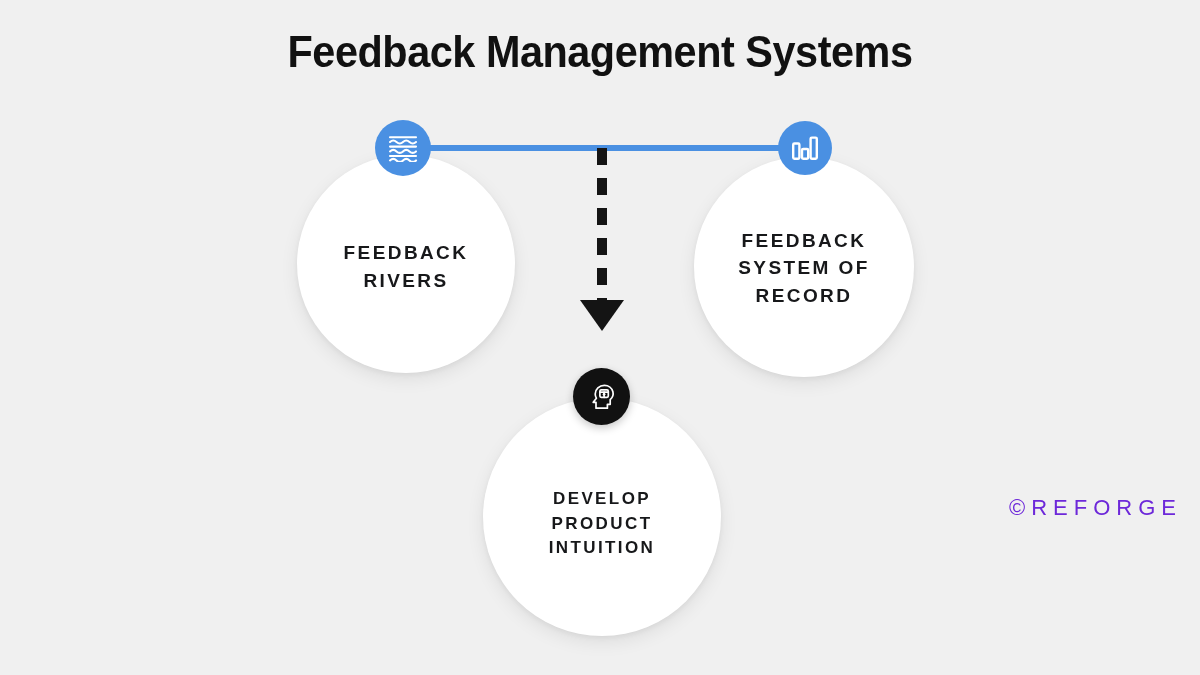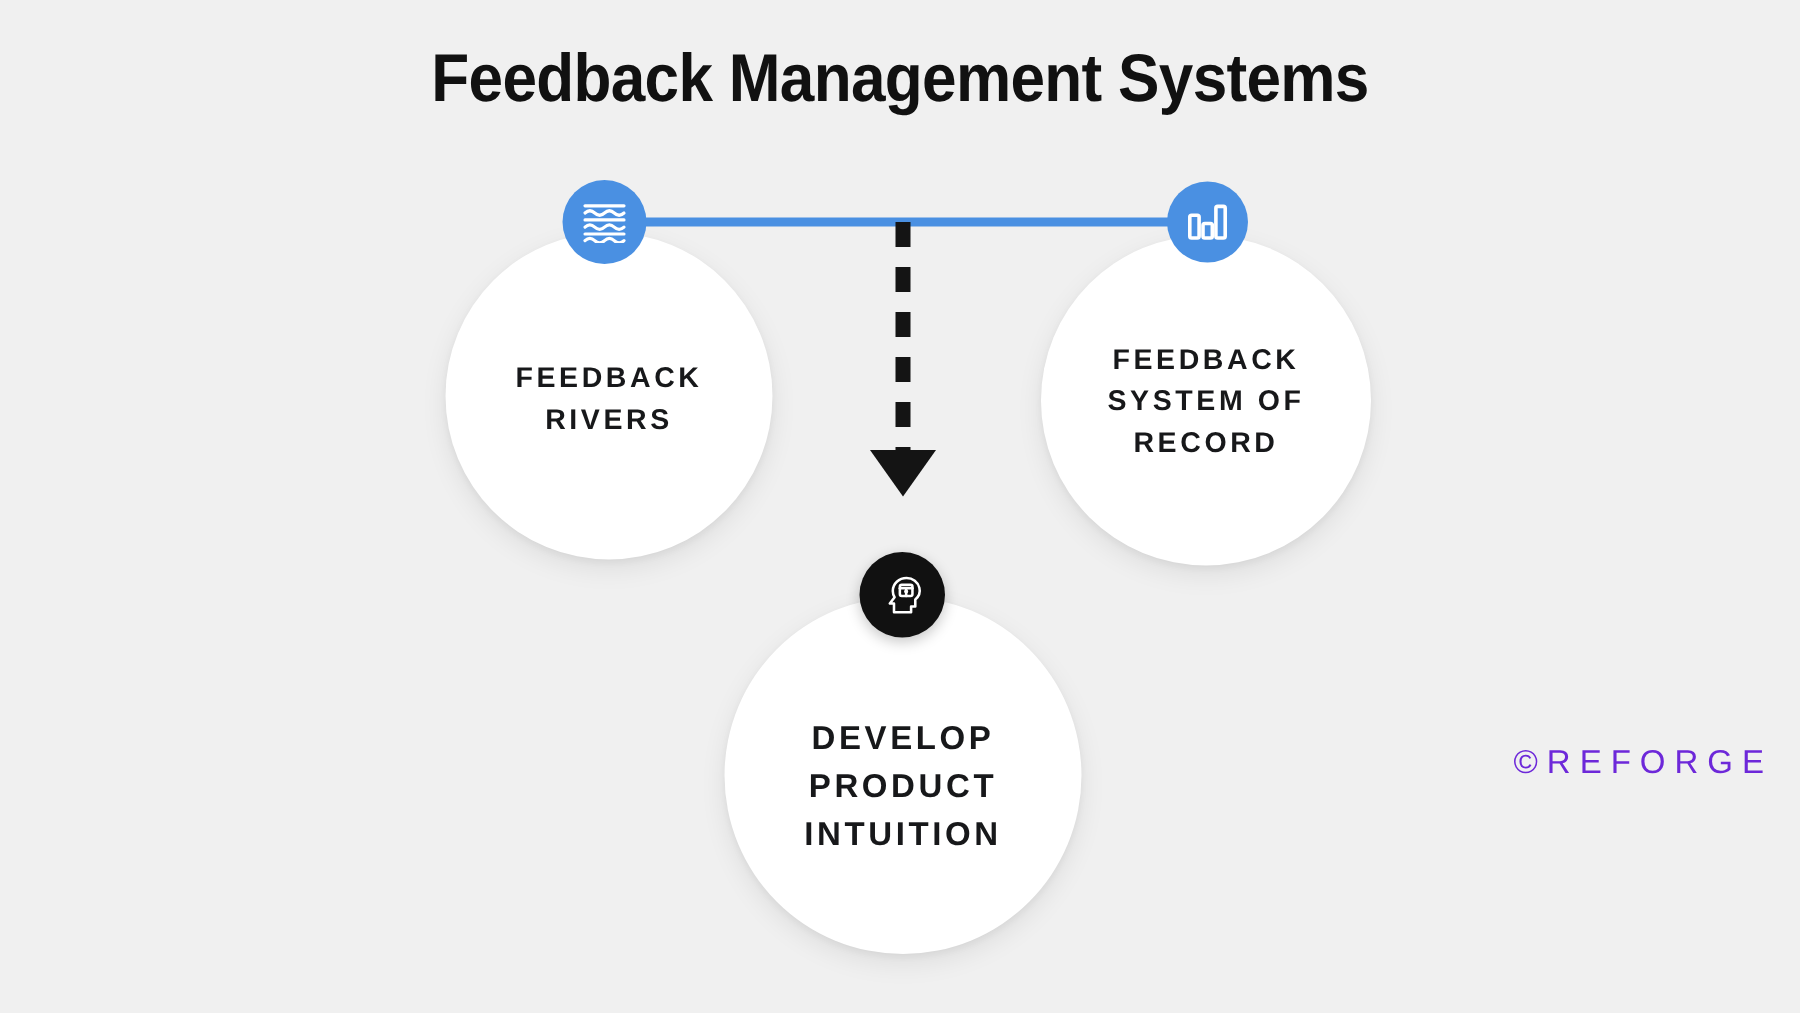--- a/index.html
+++ b/index.html
@@ -116,21 +116,21 @@
   #circle-record .node-label { margin-top: 2px; }
 
   #circle-intuition {
     left: 483px;
     top: 398px;
     width: 238px;
     height: 238px;
   }
   #circle-intuition .node-label {
     margin-top: 14px;
-    font-size: 22px;
+    font-size: 17px;
   }
 
   
   .badge {
     position: absolute;
     border-radius: 50%;
     display: flex;
     align-items: center;
     justify-content: center;
   }

